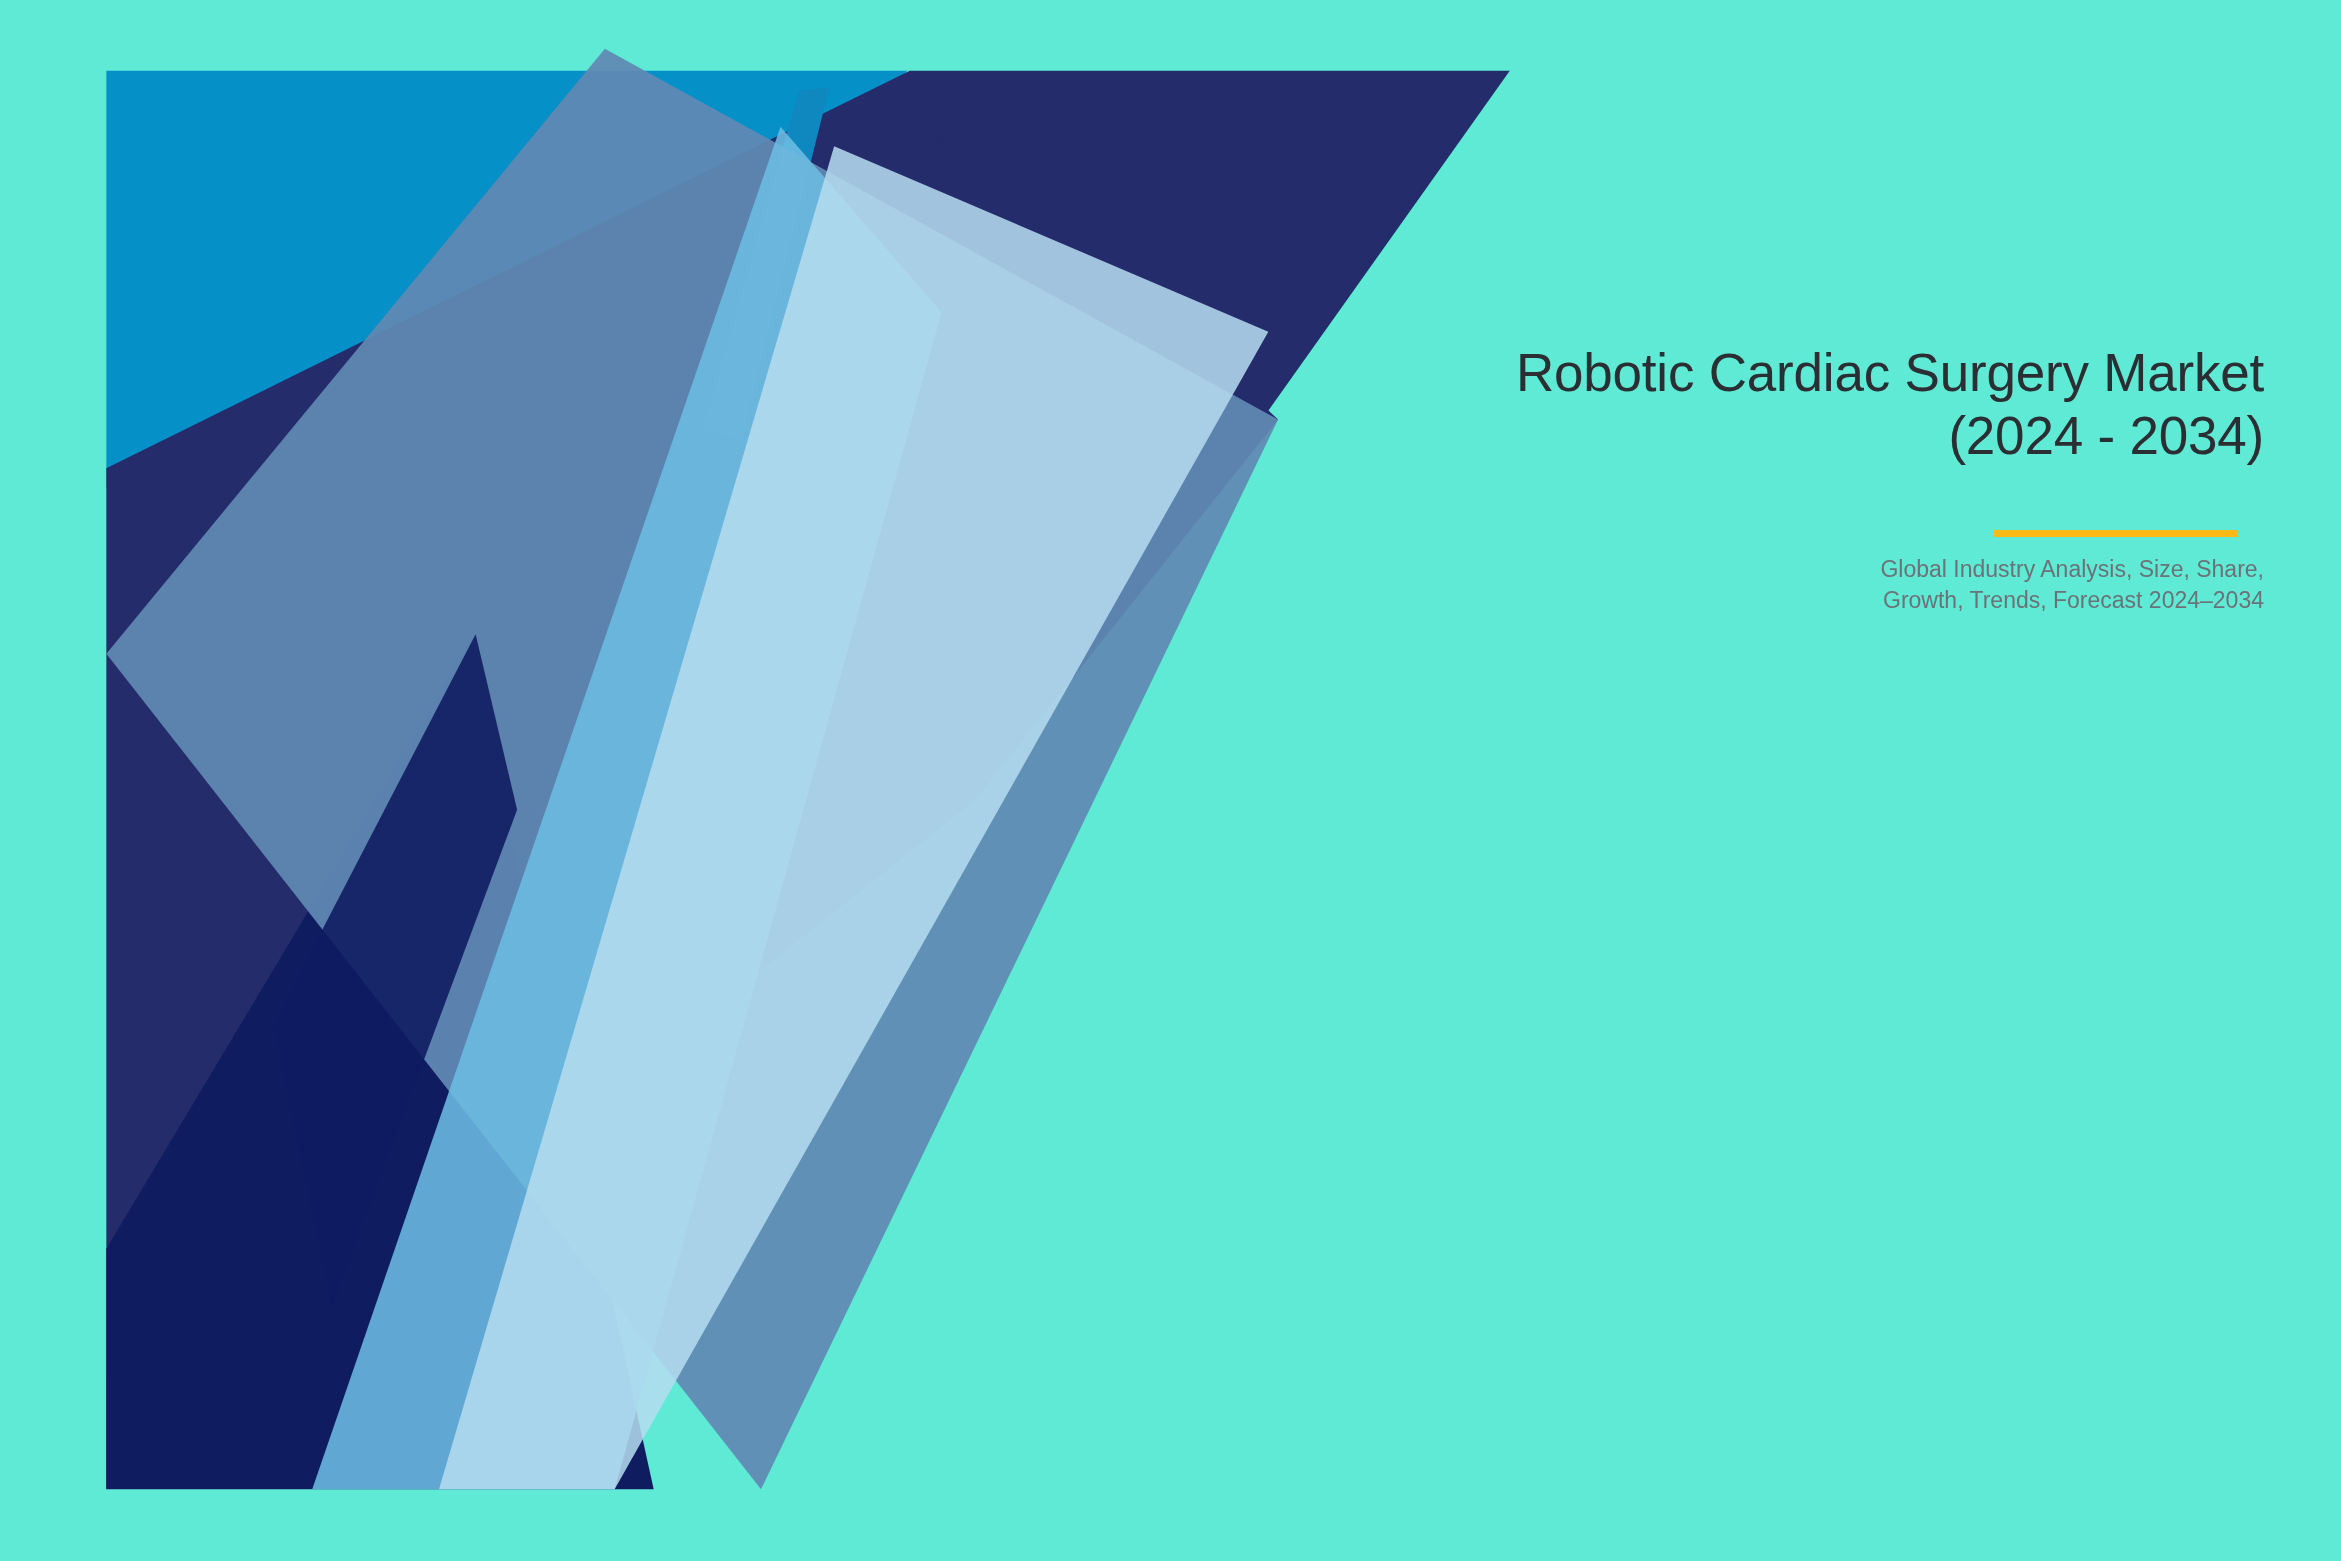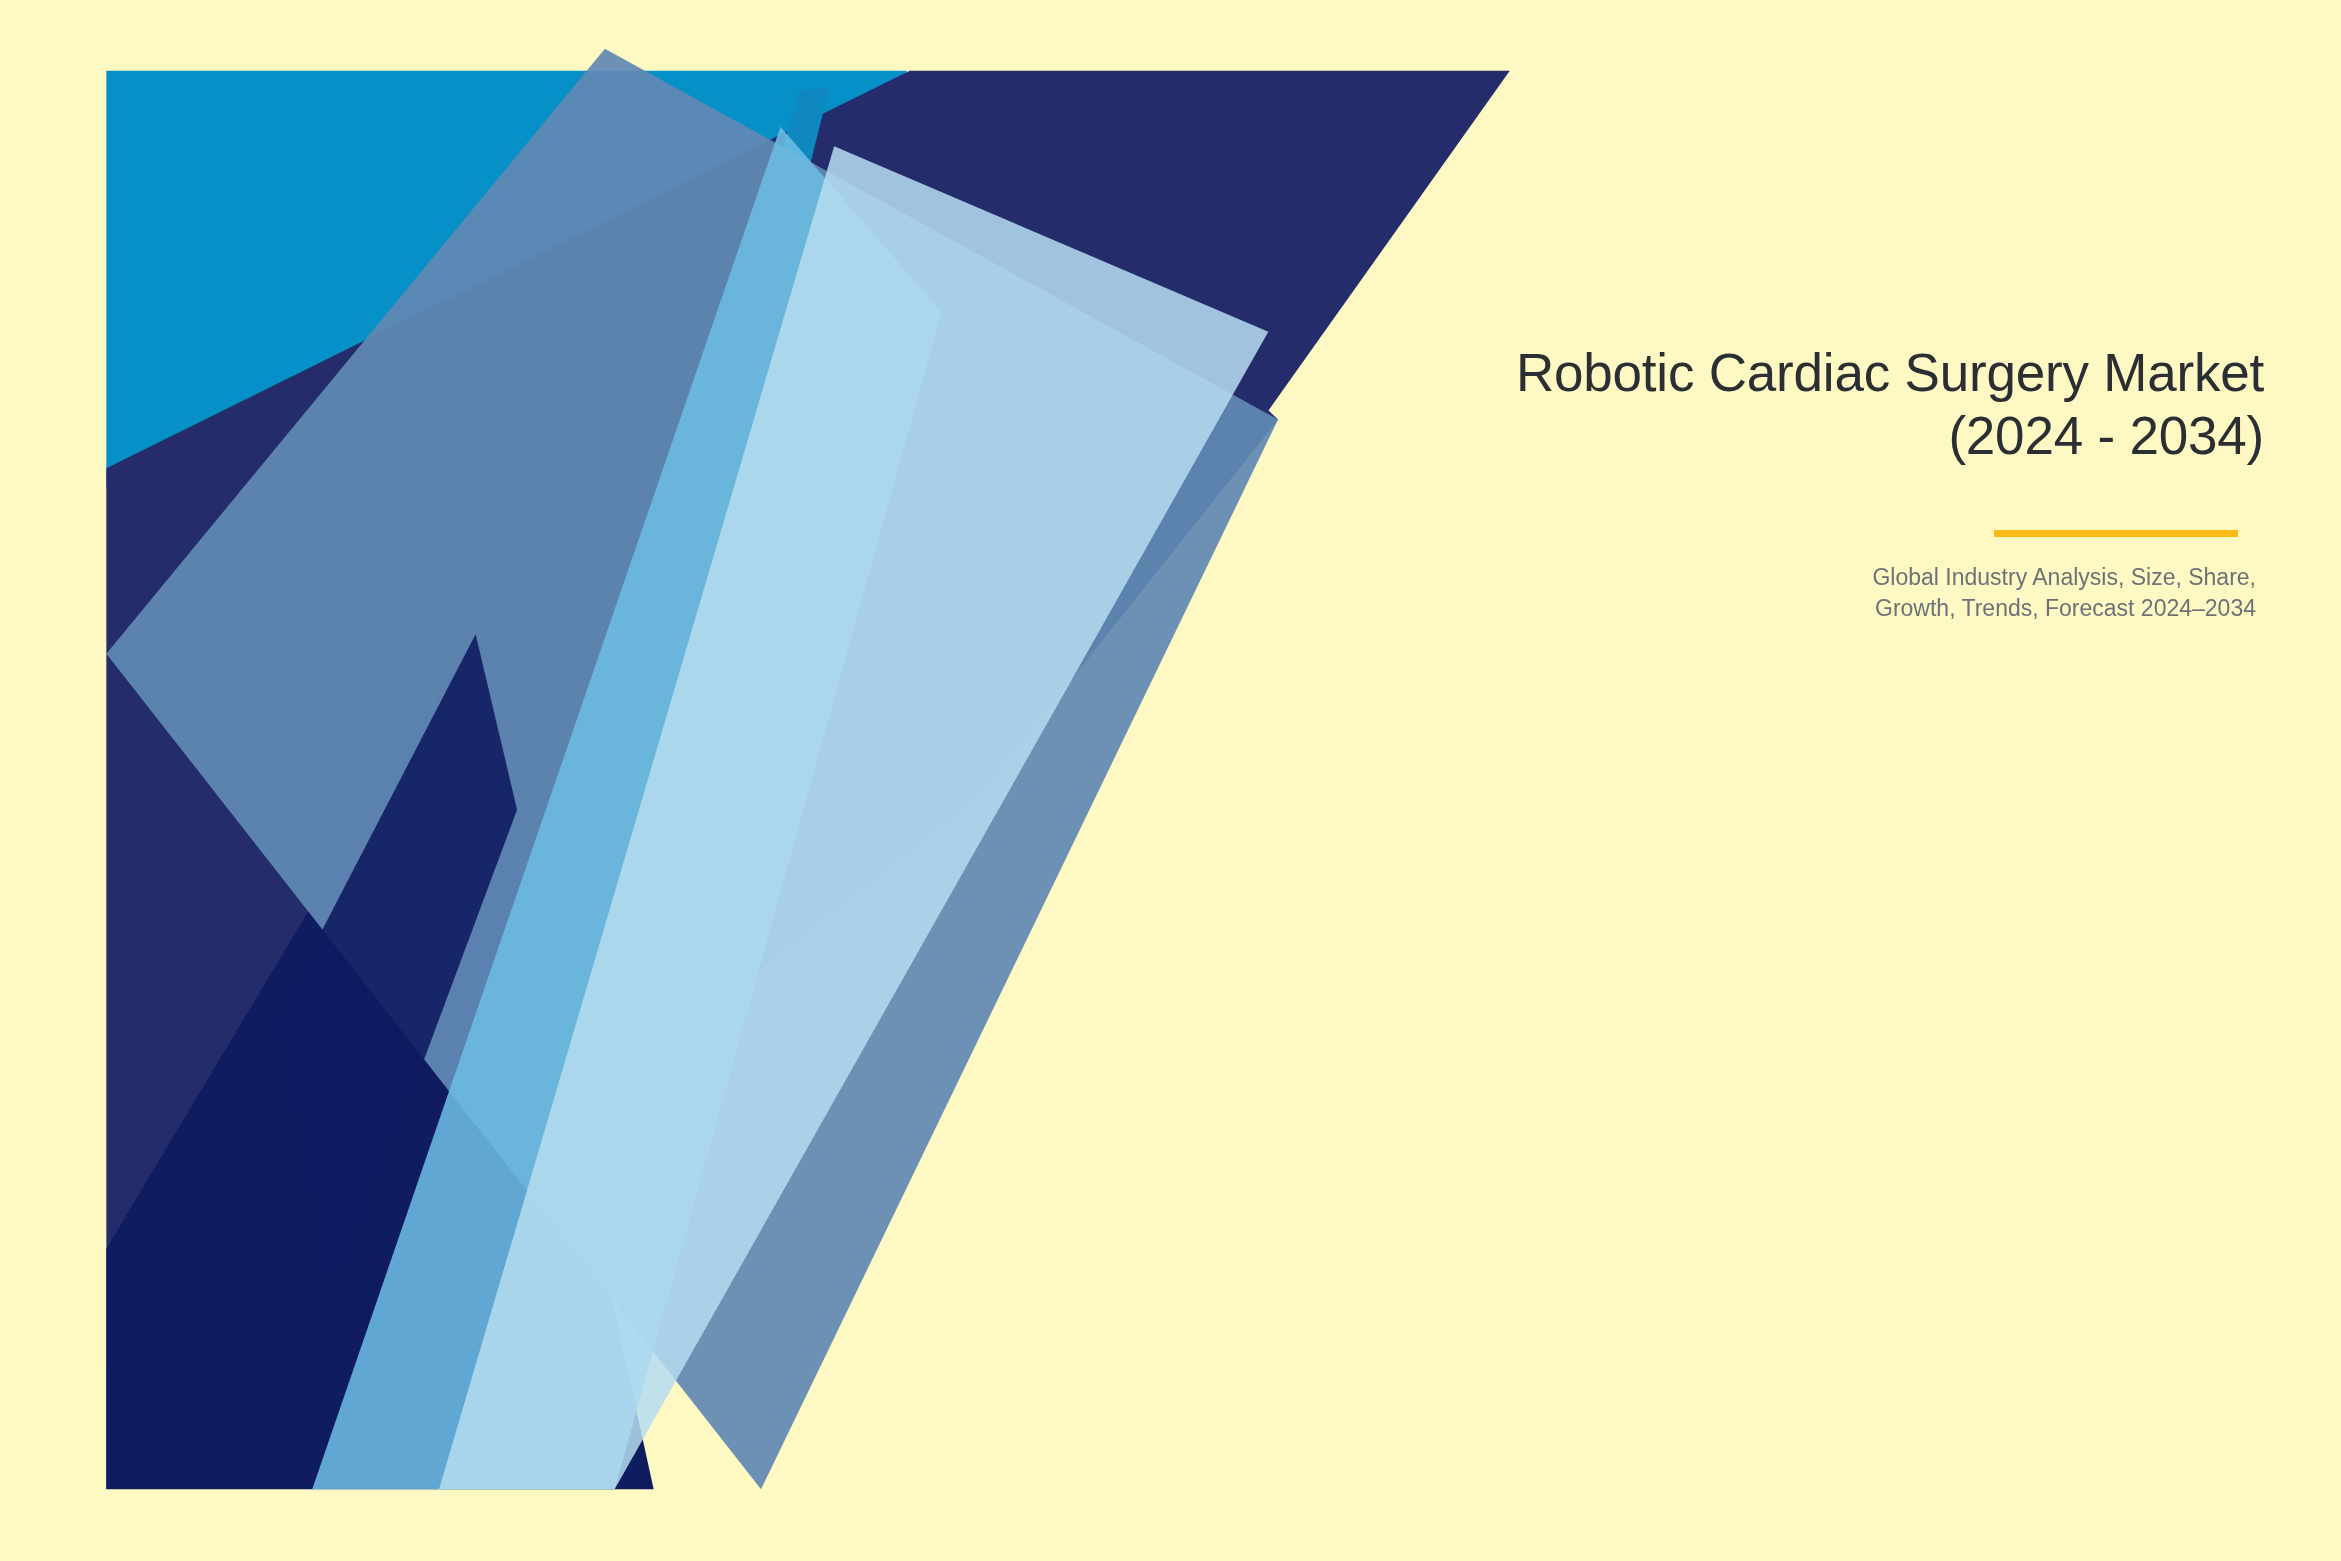--- a/index.html
+++ b/index.html
@@ -9,21 +9,21 @@
     background: #ffffff;
   }
   body {
     font-family: "Liberation Sans", sans-serif;
   }
 
   #page {
     position: relative;
     width: 2342px;
     height: 1561px;
-    background: #fef9c3;
+    background: #5eead4;
     overflow: hidden;
   }
 
   
   #artwork {
     position: absolute;
     left: 0;
     top: 0;
     width: 1561px;
     height: 1561px;
@@ -66,21 +66,21 @@
     font-weight: 400;
     font-size: 53px;
     line-height: 1.18;
     letter-spacing: -0.2px;
     color: #2b2f33;
     text-align: right;
     white-space: pre-line;
   }
 
   #subtitle {
-    margin: 8px;
+    margin: 0;
     padding-top: 87px;
     font-family: "Liberation Sans", sans-serif;
     font-weight: 400;
     font-size: 23px;
     line-height: 1.35;
     color: #6c7277;
     text-align: right;
     white-space: pre-line;
   }
 </style>

